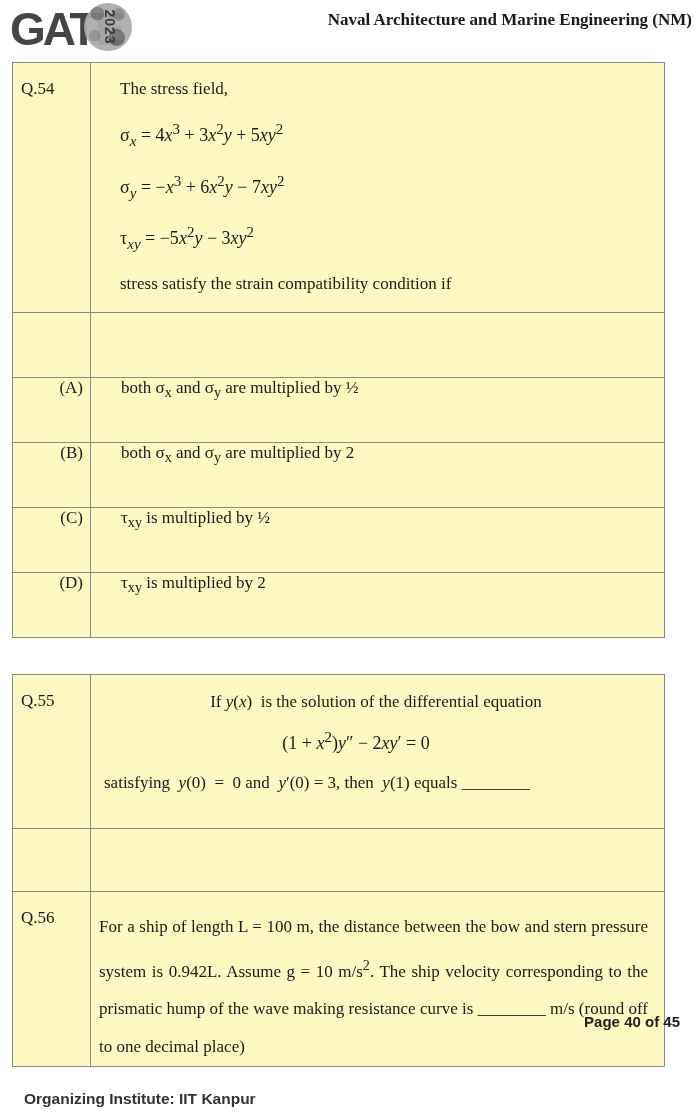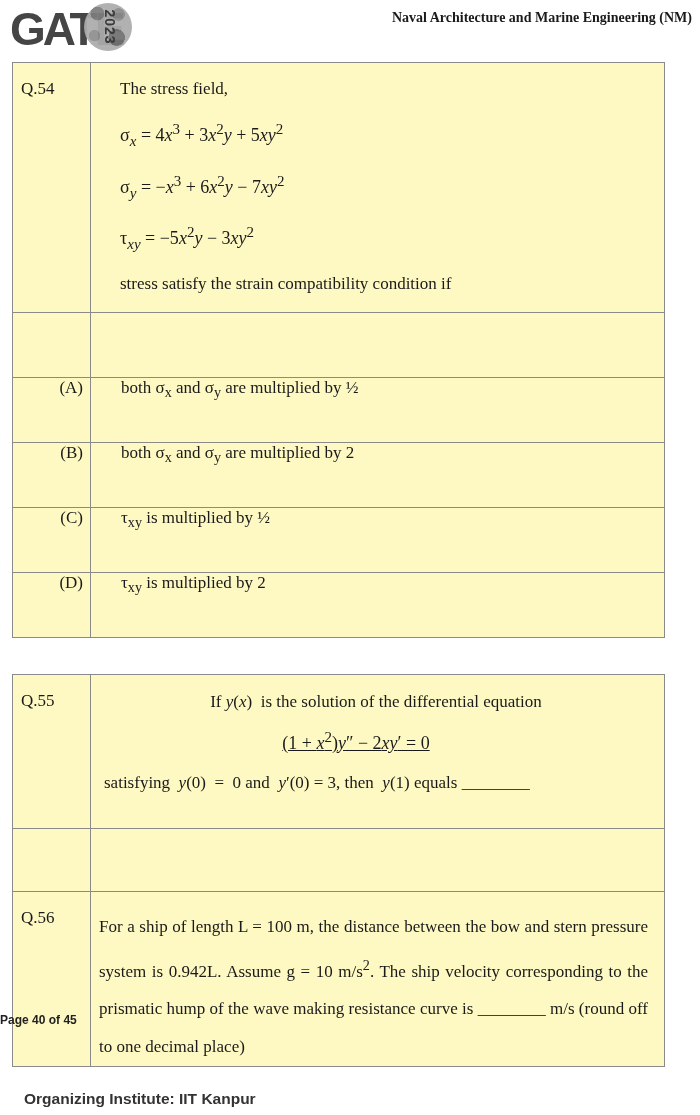--- a/index.html
+++ b/index.html
@@ -34,21 +34,21 @@
   .logo-year {
     position:absolute; left:100px; top:23px;
     transform:translate(-50%,-50%) rotate(90deg);
     font-family:"Liberation Sans", sans-serif;
     font-weight:700; font-size:14px; letter-spacing:1px;
     color:#3a3a3a; white-space:nowrap;
   }
   .header-title {
     margin-left:auto;
     padding:10px 8px 0 0;
-    font-weight:bold; font-size:14px;
+    font-weight:bold; font-size:17px;
     text-align:right;
   }
 
   
   table.q-table {
     border-collapse:collapse; table-layout:fixed;
     margin-left:12px; width:652px;
     font-size:17px;
   }
   table.q-table td { border:1.5px solid #8a8a8a; vertical-align:top; background:#fef9c3; }
@@ -67,33 +67,33 @@
   tr.r-empty1 td { height:62px; }
   tr.r-opt    td { height:64px; }
 
   tr.r-q55   td { height:137px; }
   tr.r-empty2 td { height:60px; }
   tr.r-q56   td { height:152px;padding-left:8px; }
 
   .t2 { margin-top:36px; }
 
   .q55-line1 { margin:0 0 14px 0; line-height:26px;text-align:center; }
-  .q55-eq { text-align:center; font-size:18px; margin:0 40px 16px 0;text-decoration:underline; }
+  .q55-eq { text-align:center; font-size:18px; margin:0 40px 16px 0; }
   .q55-line3 { line-height:26px; }
 
   .q56-text { text-align:justify; line-height:38px; padding-top:2px; }
 
   .blank { letter-spacing:0; white-space:nowrap; }
 
   
   .page-num {
     position:absolute; left:0; right:20px; top:1013px;
-    text-align:left;
+    text-align:right;
     font-family:"Liberation Sans", sans-serif;
-    font-size:12px; font-weight:600; color:#222;
+    font-size:15px; font-weight:600; color:#222;
   }
   .org-line {
     position:absolute; left:24px; top:1090px;
     font-family:"Liberation Sans", sans-serif;
     font-size:15.5px; font-weight:600; color:#333;
   }
 </style>
 </head>
 <body>
 

